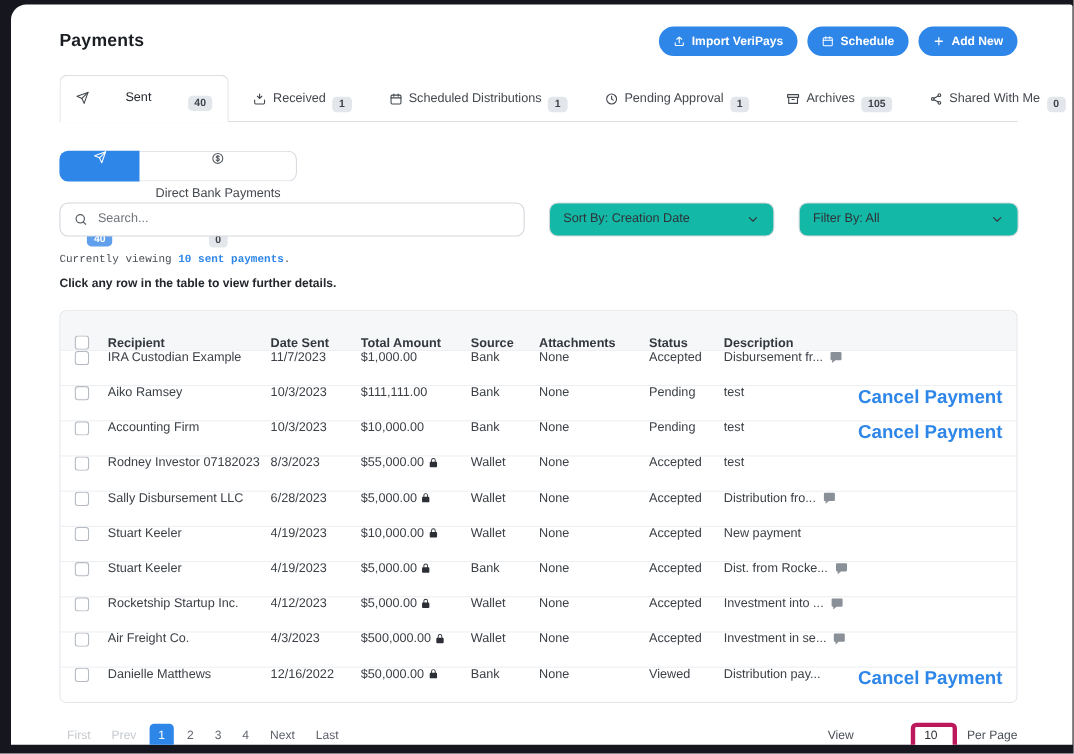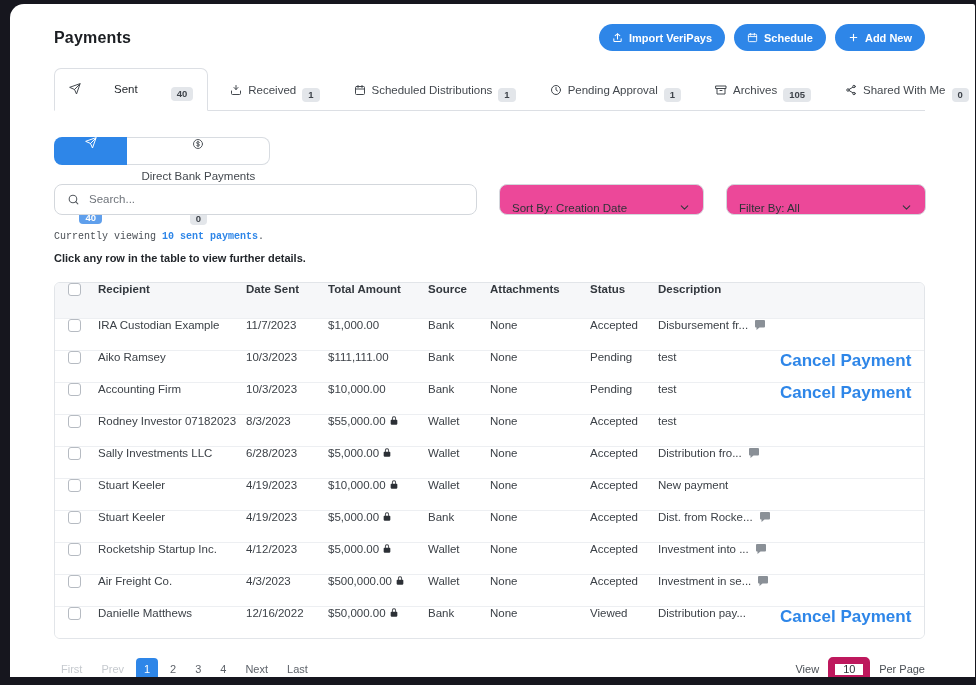--- a/index.html
+++ b/index.html
@@ -57,32 +57,32 @@
   .pill.active { background:#2e86e8; color:#fff; border-radius:8px 0 0 8px; }
   .pill.active .badge { background:#5f9fec; color:#fff; }
   .pill.inactive { background:#fff; color:#43484e; border:1px solid #d8dce1; border-left:none; border-radius:0 8px 8px 0; }
   .pill.inactive .icon { color:#565b61; }
 
   
   .controls { display:flex; gap:22px; margin-top:19px; }
   .search { flex:0 0 423px; display:flex; align-items:center; gap:9px; height:31px; border:1px solid #d3d7dc; border-radius:8px; padding:0 12px; background:#fff; }
   .search input { border:none; outline:none; flex:1; font-size:11.5px; font-family:inherit; color:#2f3338; background:transparent; }
   .search input::placeholder { color:#6f747b; }
-  .select { display:flex; align-items:flex-end; justify-content:space-between; height:31px; border:1px solid #d3d7dc; border-radius:8px; padding:0 12px; font-size:11.5px; color:#2f3338; cursor:pointer; background:#ec4899; }
+  .select { display:flex; align-items:center; justify-content:space-between; height:31px; border:1px solid #d3d7dc; border-radius:8px; padding:0 12px; font-size:11.5px; color:#2f3338; cursor:pointer; background:#14b8a6; }
   .select.sort { flex:0 0 205px; }
   .select.filter { flex:0 0 200px; }
 
   
   .viewing { margin-top:16px; font-size:10px; color:#4a4f55;font-family:Liberation Mono, monospace; }
   .vlink { color:#2e86e8; font-weight:600; cursor:pointer; }
   .hint { margin-top:10px; font-size:11px; font-weight:700; color:#23272c; }
 
   
   .table { margin-top:18px; border:1px solid #e2e5e9; border-radius:6px; overflow:hidden; }
-  .thead { display:flex; align-items:flex-start; background:#f6f7f9; height:35px; font-size:11.5px; font-weight:700; color:#33383e; }
+  .thead { display:flex; align-items:flex-end; background:#f6f7f9; height:35px; font-size:11.5px; font-weight:700; color:#33383e; }
   .trow { display:flex; align-items:flex-start; height:32px; font-size:11.5px; color:#3c4147; border-top:1px solid #edeff2; background:#fff; cursor:pointer; }
   .td { padding:0; display:flex; align-items:center; white-space:nowrap; overflow:hidden; }
   .c-check { width:43px; padding-left:13px; }
   .c-recipient { width:148px; }
   .c-date { width:82px; }
   .c-amount { width:100px; }
   .c-source { width:62px; }
   .c-attach { width:100px; }
   .c-status { width:68px; }
   .c-desc { width:122px; }
@@ -90,21 +90,21 @@
   .cb { width:13px; height:13px; border:1px solid #b6bbc2; border-radius:3px; background:#fff; display:inline-block; cursor:pointer; }
   .link { color:#2e86e8; font-weight:600; font-size:17px; cursor:pointer; }
 
   
   .pgn { display:flex; align-items:center; justify-content:space-between; margin-top:18px; padding-bottom:14px; }
   .pages { display:flex; align-items:center; gap:5px; font-size:11px; }
   .pg { padding:4px 7px; color:#5f646b; cursor:pointer; }
   .pg.disabled { color:#c6cacf; cursor:default; }
   .pg.active { background:#2e86e8; color:#fff; border-radius:4px; min-width:22px; height:22px; display:inline-flex; align-items:center; justify-content:center; padding:0; }
   .perpage { display:flex; align-items:center; gap:9px; font-size:11px; color:#4a4f55; }
-  .pp-input { width:42px; height:25px; border:7px solid #be185d; border-radius:5px; padding:0 8px; font-size:11px; font-family:inherit; color:#2f3338; outline:none; }
+  .pp-input { width:42px; height:25px; border:4px solid #be185d; border-radius:5px; padding:0 8px; font-size:11px; font-family:inherit; color:#2f3338; outline:none;margin-left:43px; }
 </style>
 </head>
 <body>
 
 <div class="card">
   <div class="inner">
 
     <div class="hdr">
       <h1 class="title">Payments</h1>
       <div class="actions">
@@ -354,21 +354,21 @@
             <div class="td c-status">Accepted</div>
             <div class="td c-desc">
               <span>test</span>
             </div>
             <div class="td c-action"></div>
           </div>
           <div class="trow">
             <div class="td c-check">
               <span class="cb"></span>
             </div>
-            <div class="td c-recipient">Sally Investments LLC</div>
+            <div class="td c-recipient">Sally Disbursement LLC</div>
             <div class="td c-date">6/28/2023</div>
             <div class="td c-amount">
               <span>$5,000.00</span>
               <span class="icon lock">
                 <svg viewBox="0 0 24 24" fill="currentColor">
                   <path d="M7 10V7a5 5 0 0 1 10 0v3h1a2 2 0 0 1 2 2v8a2 2 0 0 1-2 2H6a2 2 0 0 1-2-2v-8a2 2 0 0 1 2-2h1zm2 0h6V7a3 3 0 0 0-6 0v3z"></path>
                 </svg>
               </span>
             </div>
             <div class="td c-source">Wallet</div>

